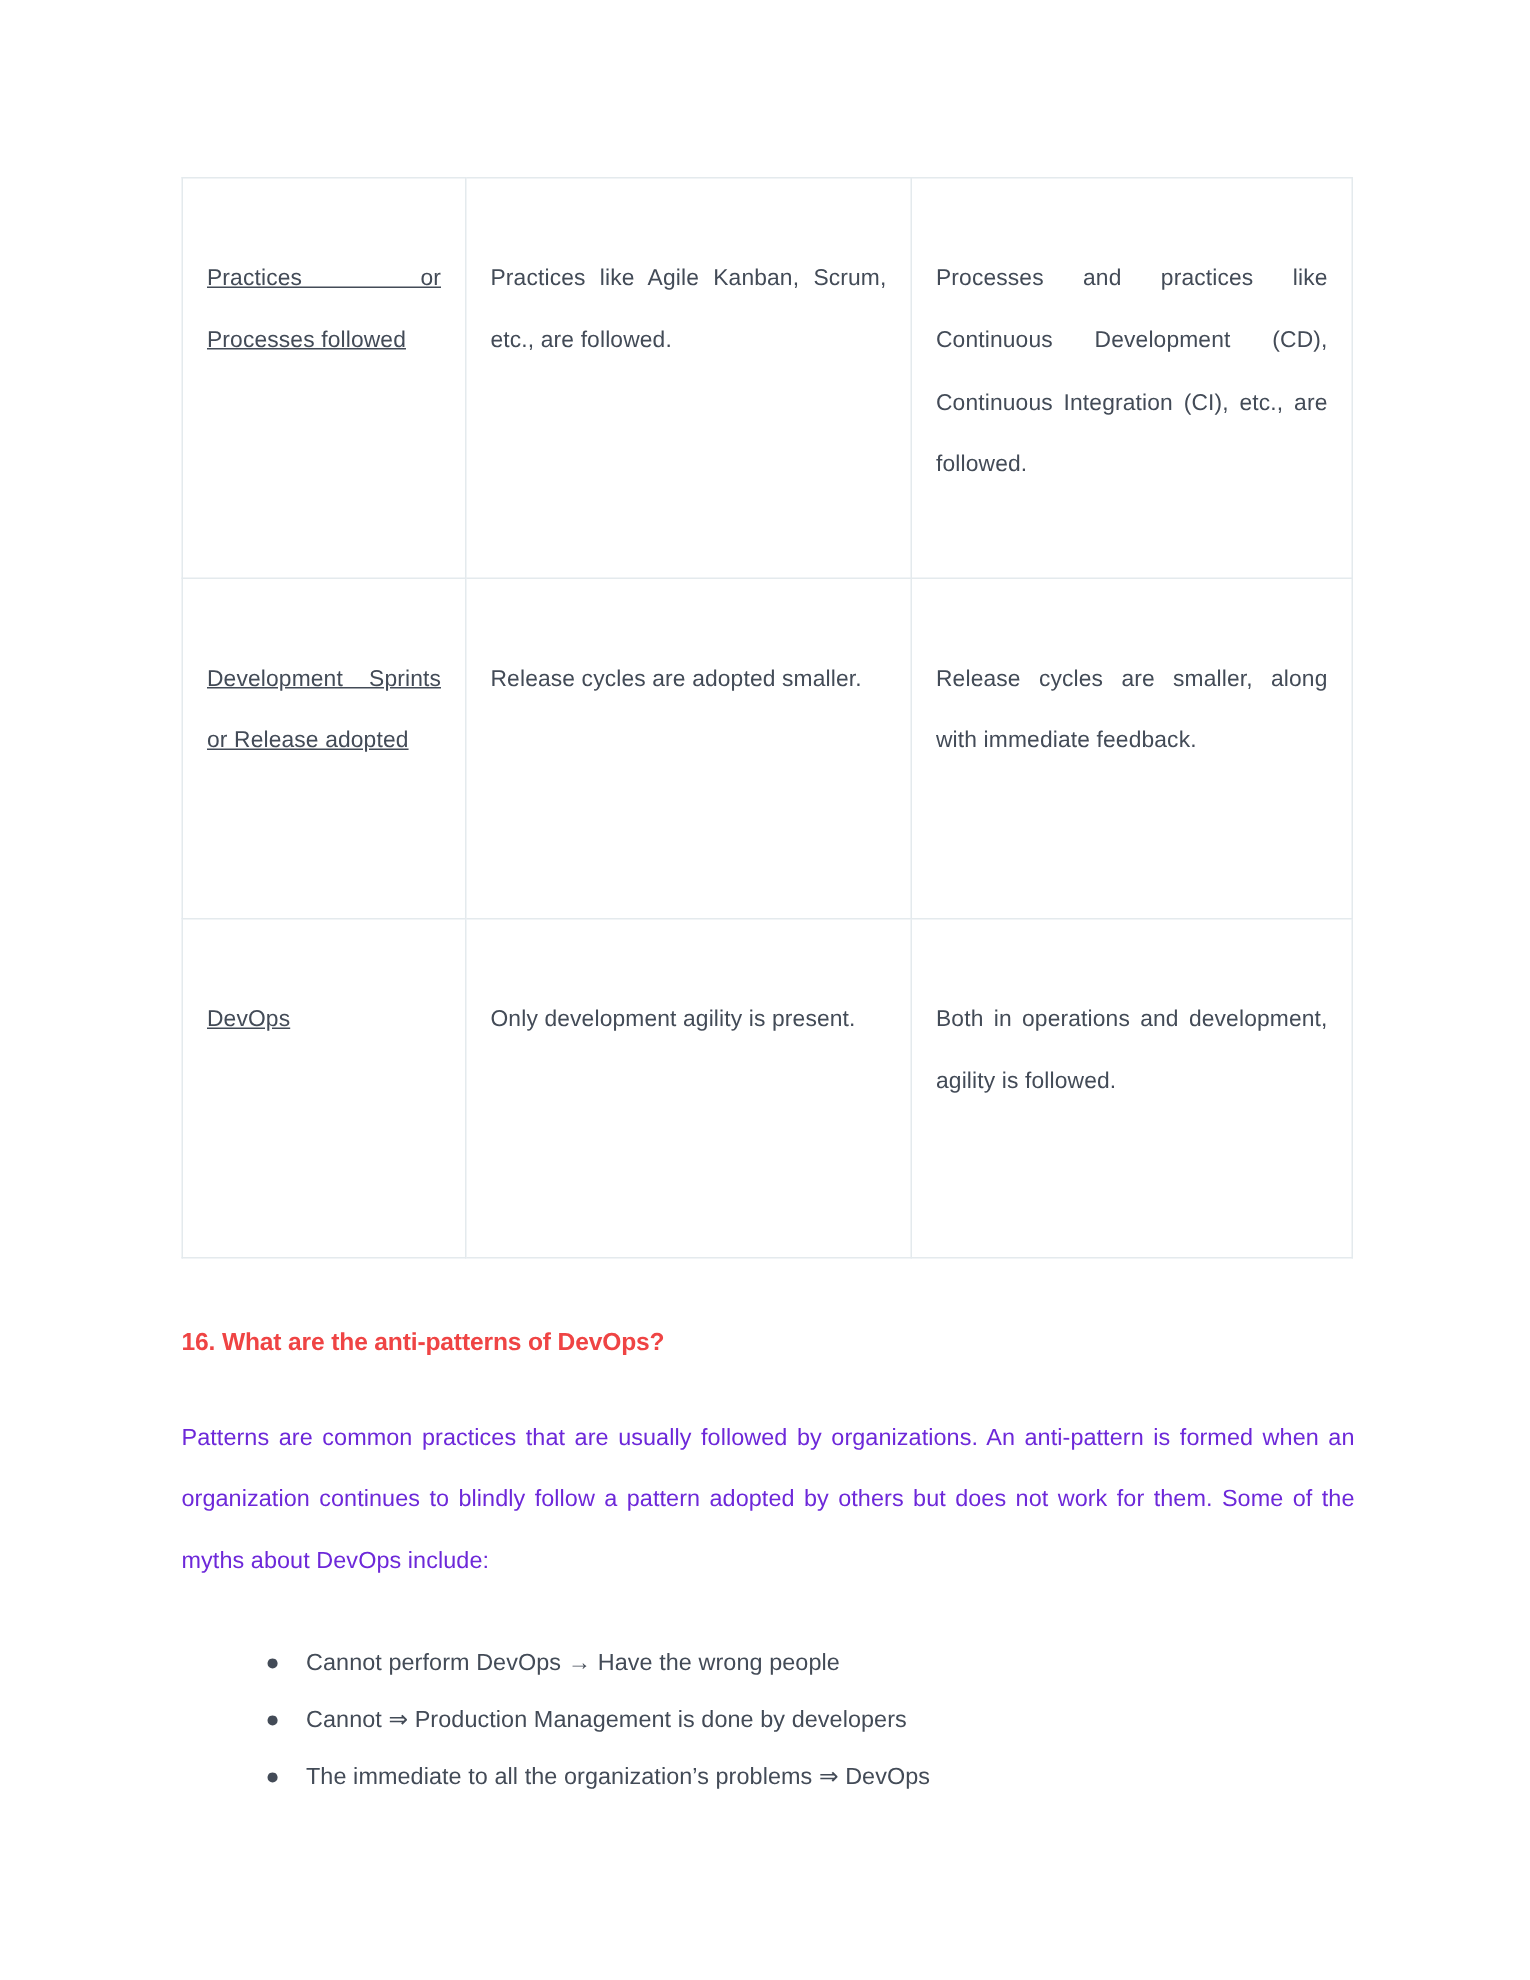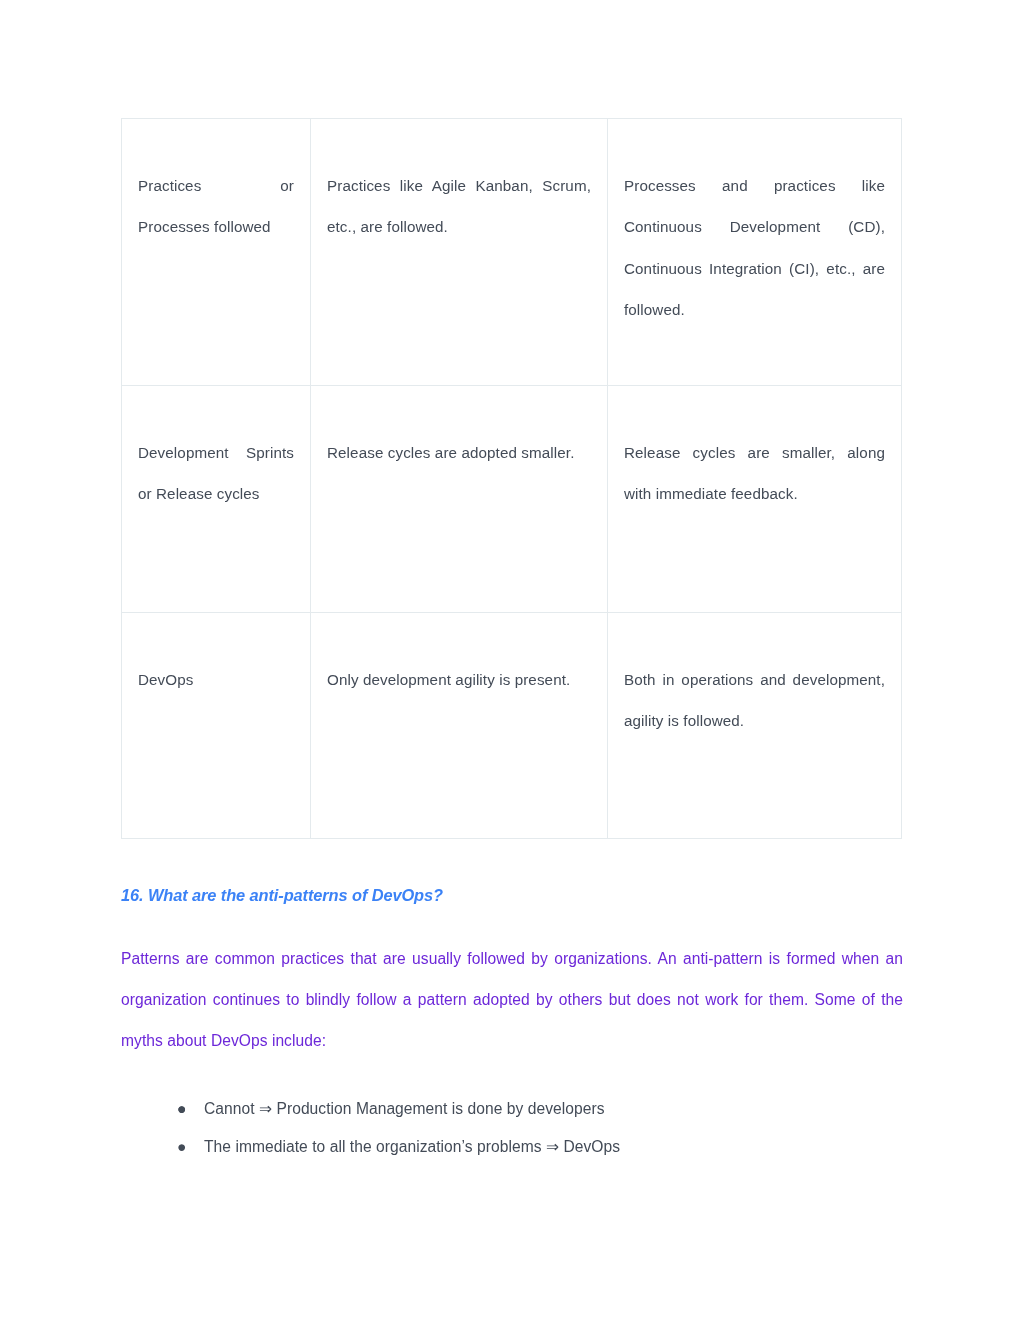--- a/index.html
+++ b/index.html
@@ -38,21 +38,21 @@
   .comparison-table td {
     border: 1px solid #e4eaed;
     vertical-align: top;
     padding: 46px 16px 22px 16px;
     font-size: 15.2px;
     line-height: 2.72;
     letter-spacing: 0.1px;
     color: #434b57;
     box-sizing: border-box;
   }
-  .col-a { width: 189px; }
+  .col-a { width: 189px; text-decoration: underline; }
   .col-b { width: 297px; border-radius: 21px; }
   .col-c { width: 294px; }
 
   .comparison-table td.cell-label {
     text-align: justify;
     text-align-last: left;
     hyphens: none;
   }
   .comparison-table td.cell-label.spread {
     text-align: justify;
@@ -67,24 +67,23 @@
   .row-3 td { height: 226px; }
 
   
   .question-heading {
     position: absolute;
     left: 121px;
     top: 884px;
     width: 790px;
     font-size: 16.4px;
     font-weight: bold;
-    color: #3b82f6;
+    color: #ef4444;
     letter-spacing: -0.1px;
     line-height: 1.4;
-    font-style: italic;
   }
 
   
   .body-paragraph {
     position: absolute;
     left: 121px;
     top: 938px;
     width: 782px;
     font-size: 15.6px;
     line-height: 2.63;
@@ -128,39 +127,40 @@
 <div class="page">
 
   <table class="comparison-table">
     <tbody>
       <tr class="row-1">
         <td class="col-a cell-label spread">Practices or Processes followed</td>
         <td class="col-b cell-body">Practices like Agile Kanban, Scrum, etc., are followed.</td>
         <td class="col-c cell-body">Processes and practices like Continuous Development (CD), Continuous Integration (CI), etc., are followed.</td>
       </tr>
       <tr class="row-2">
-        <td class="col-a cell-label">Development Sprints or Release cycles</td>
+        <td class="col-a cell-label">Development Sprints or Release adopted</td>
         <td class="col-b cell-body">Release cycles are adopted smaller.</td>
         <td class="col-c cell-body">Release cycles are smaller, along with immediate feedback.</td>
       </tr>
       <tr class="row-3">
         <td class="col-a cell-label">DevOps</td>
         <td class="col-b cell-body">Only development agility is present.</td>
         <td class="col-c cell-body">Both in operations and development, agility is followed.</td>
       </tr>
     </tbody>
   </table>
 
   <div class="question-heading">16. What are the anti-patterns of DevOps?</div>
 
   <div class="body-paragraph">Patterns are common practices that are usually followed by organizations. An anti-pattern is formed when an organization continues to blindly follow a pattern adopted by others but does not work for them. Some of the myths about DevOps include:</div>
 
   <ul class="myth-list">
     <li>
       <span class="bullet-dot">●</span>
+      <span>Cannot perform DevOps → Have the wrong people</span>
     </li>
     <li>
       <span class="bullet-dot">●</span>
       <span>Cannot ⇒ Production Management is done by developers</span>
     </li>
     <li>
       <span class="bullet-dot">●</span>
       <span>The immediate to all the organization’s problems ⇒ DevOps</span>
     </li>
   </ul>

